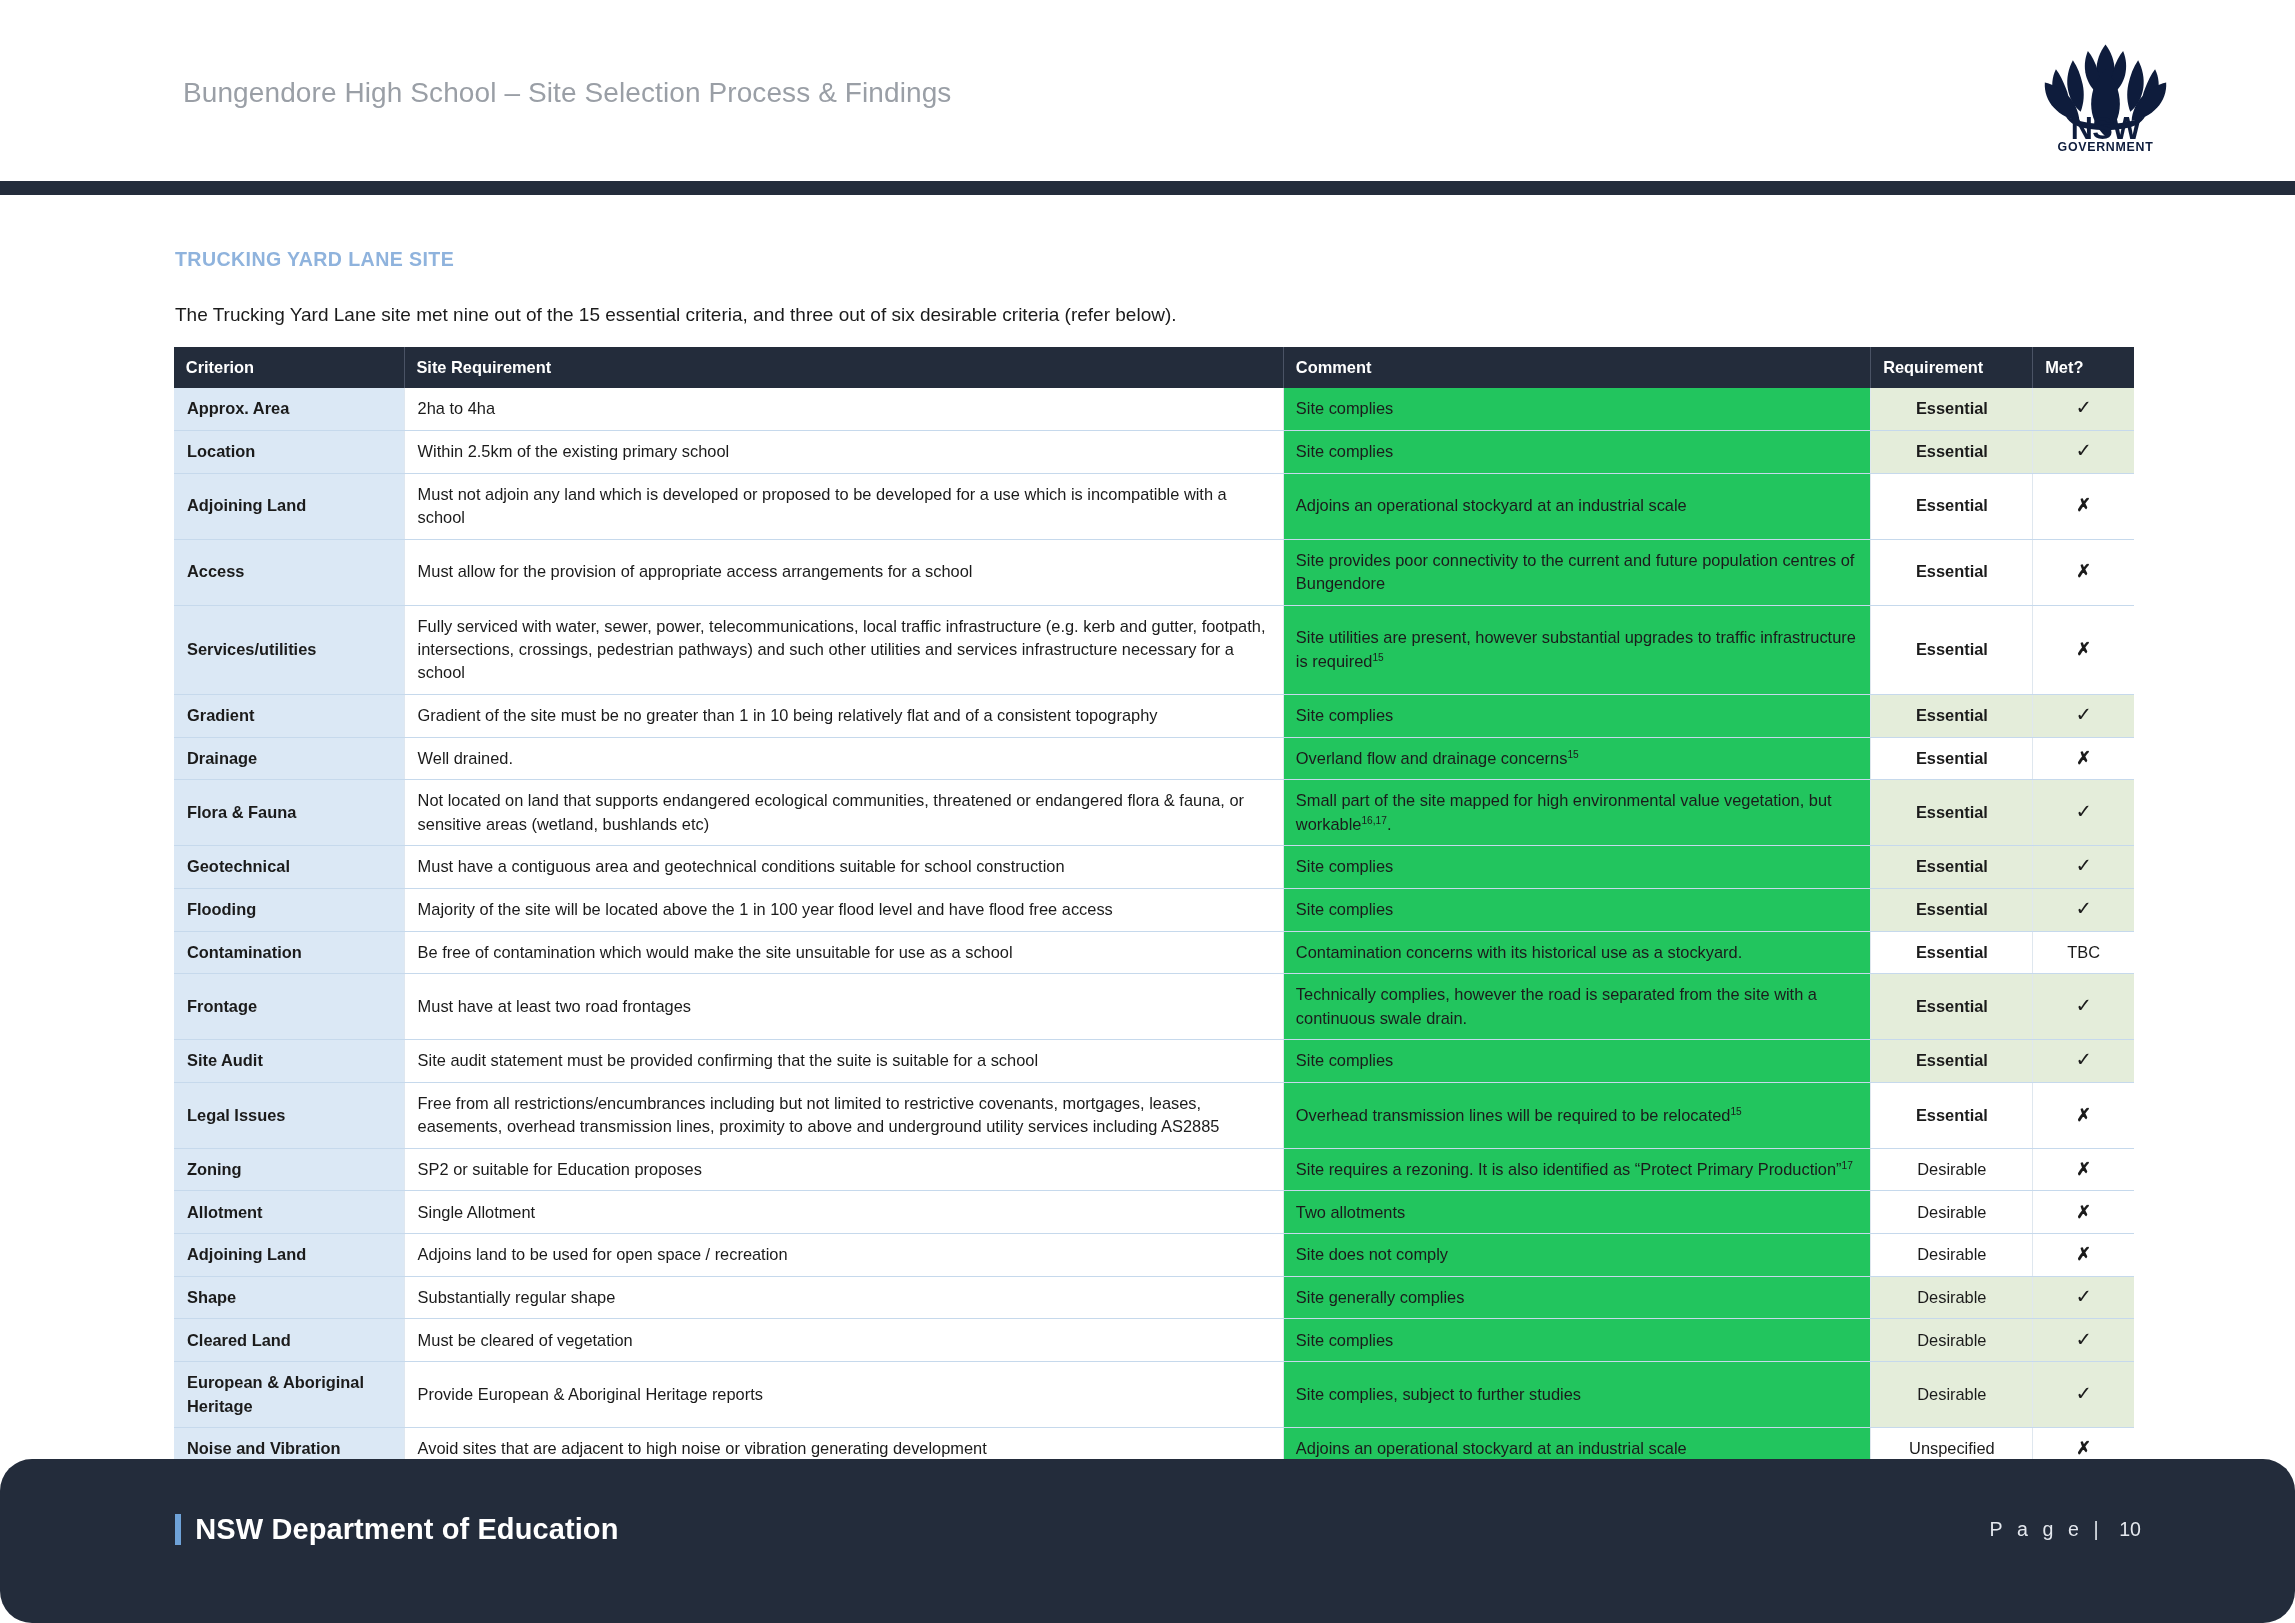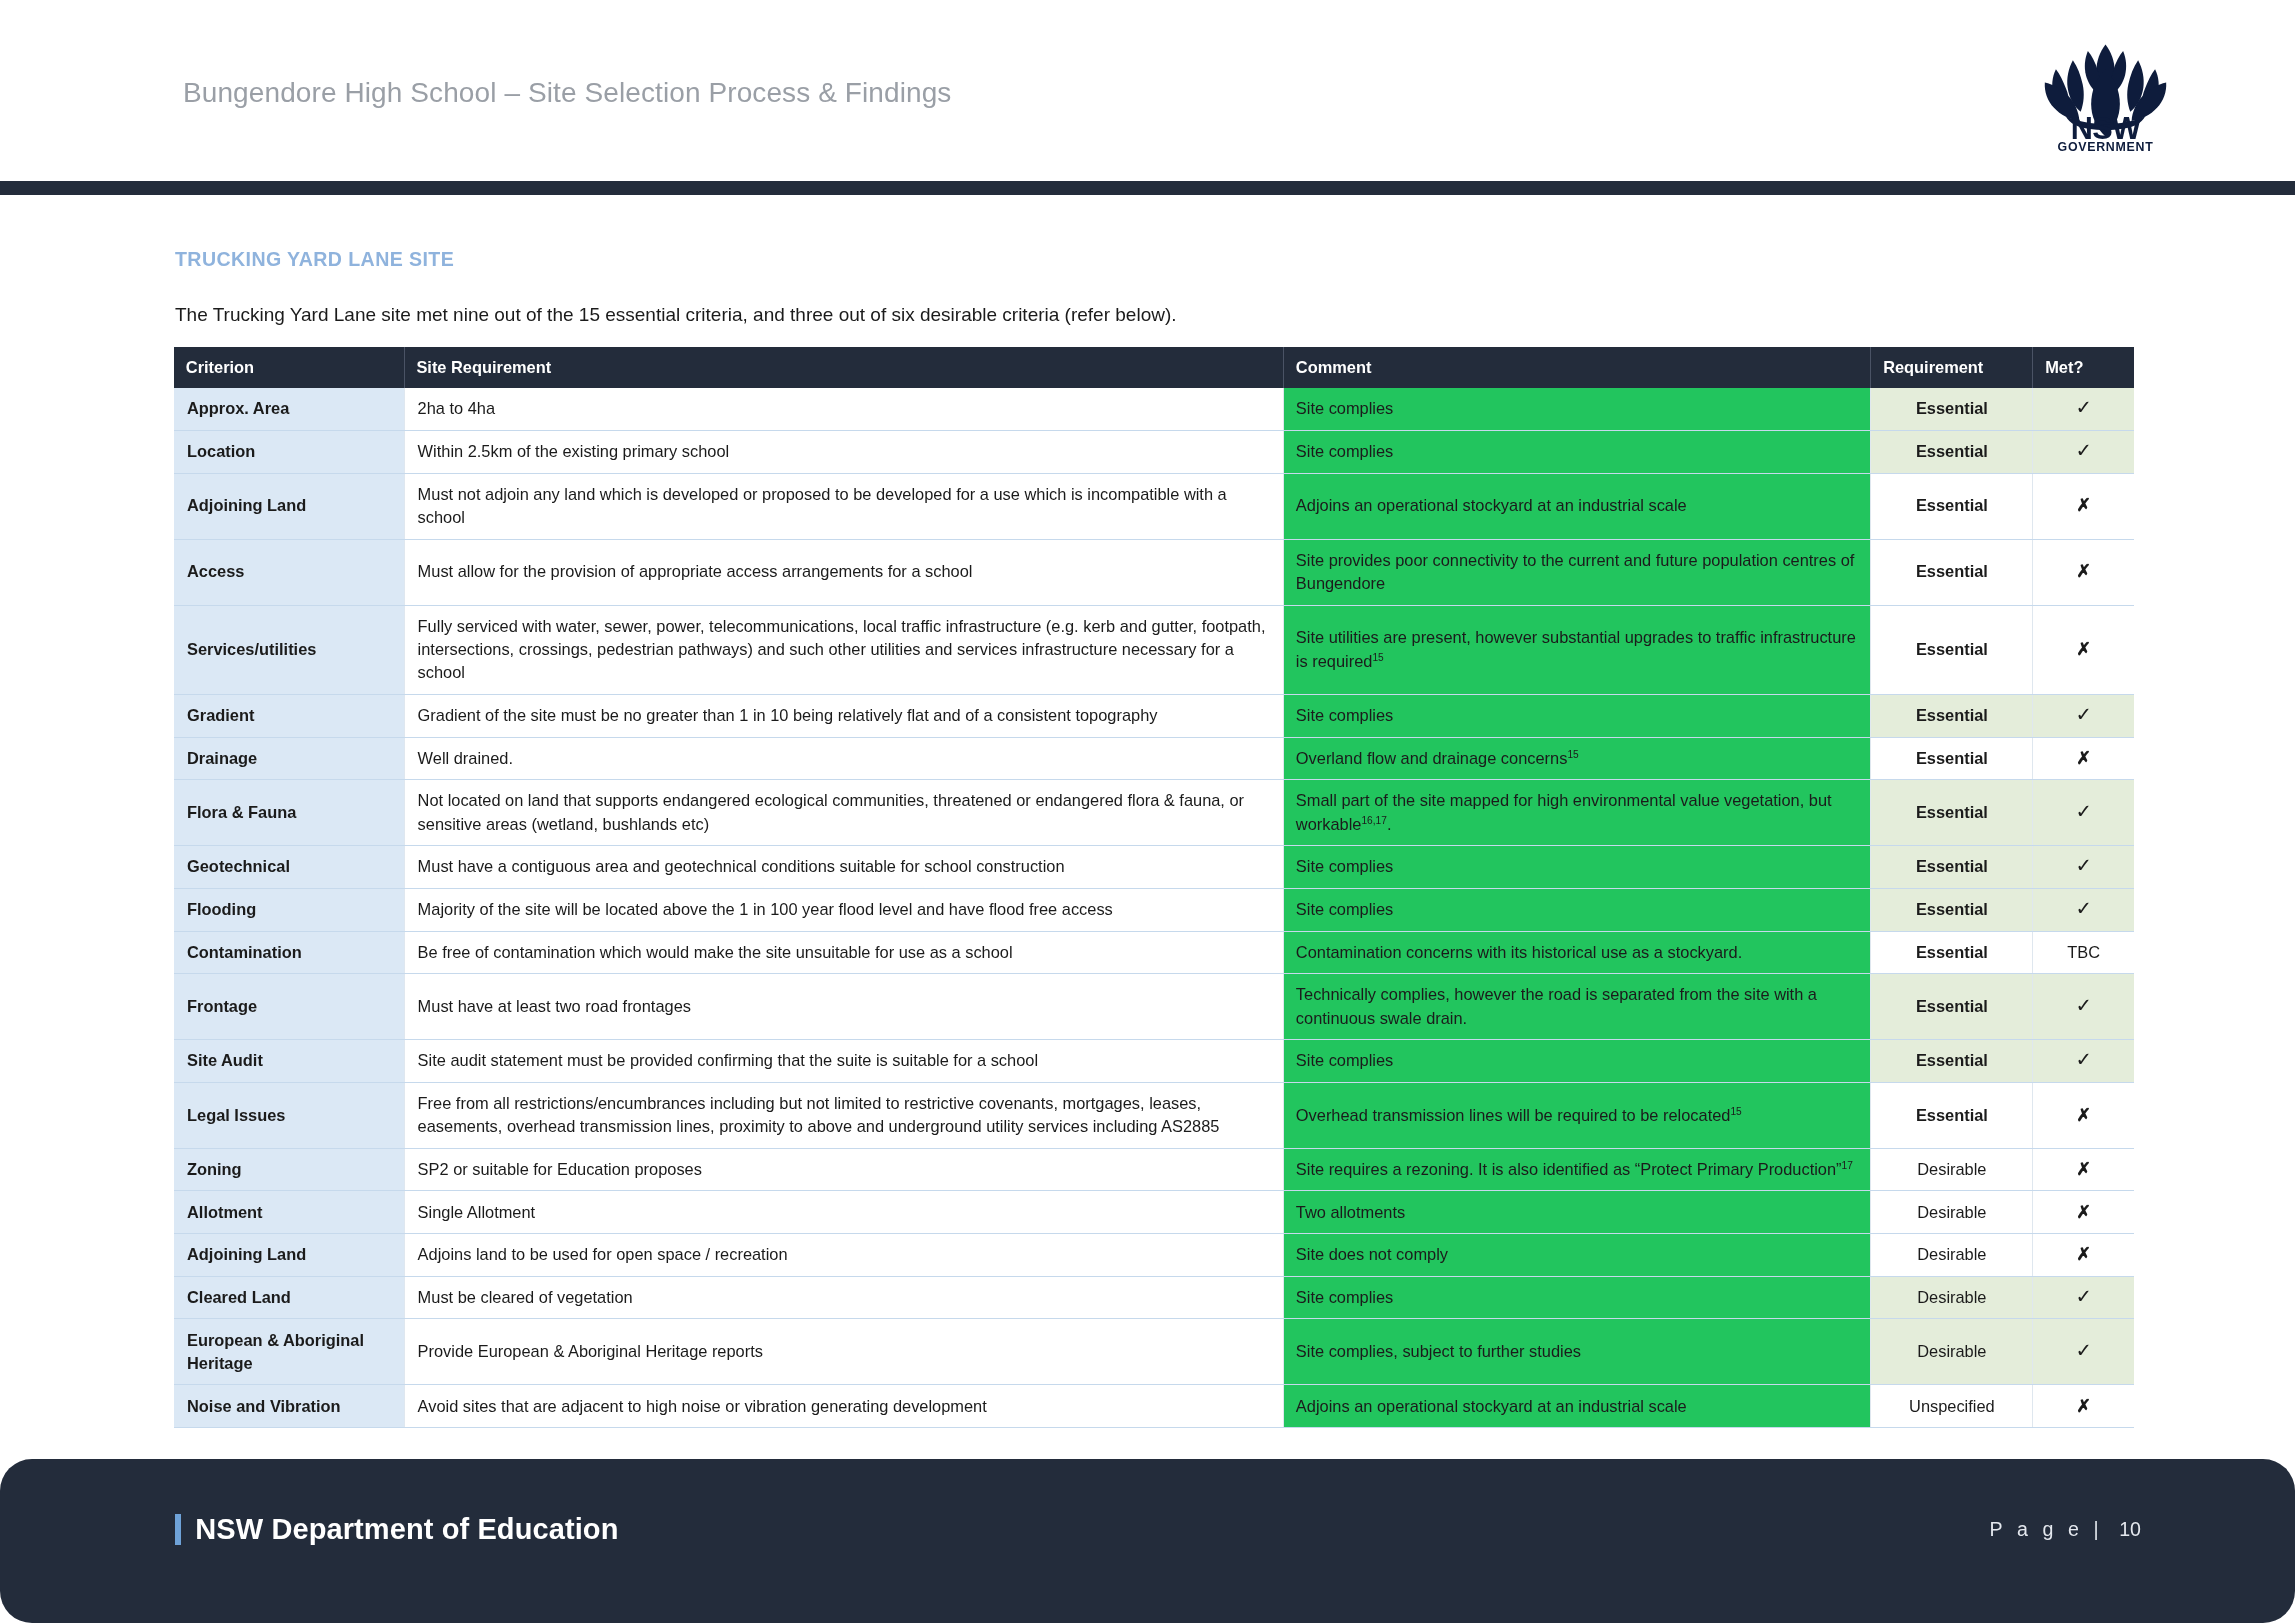--- a/index.html
+++ b/index.html
@@ -394,20 +394,27 @@
               <td class="met "><span class="mark-no">✗</span></td>
             </tr>
             <tr>
               <td class="criterion">Adjoining Land</td>
               <td class="requirement">Adjoins land to be used for open space / recreation</td>
               <td class="comment">Site does not comply</td>
               <td class="req-type desirable">Desirable</td>
               <td class="met "><span class="mark-no">✗</span></td>
             </tr>
             <tr>
+              <td class="criterion">Shape</td>
+              <td class="requirement">Substantially regular shape</td>
+              <td class="comment">Site generally complies</td>
+              <td class="req-type desirable green">Desirable</td>
+              <td class="met green"><span class="mark-yes">✓</span></td>
+            </tr>
+            <tr>
               <td class="criterion">Cleared Land</td>
               <td class="requirement">Must be cleared of vegetation</td>
               <td class="comment">Site complies</td>
               <td class="req-type desirable green">Desirable</td>
               <td class="met green"><span class="mark-yes">✓</span></td>
             </tr>
             <tr>
               <td class="criterion">European &amp; Aboriginal Heritage</td>
               <td class="requirement">Provide European &amp; Aboriginal Heritage reports</td>
               <td class="comment">Site complies, subject to further studies</td>

